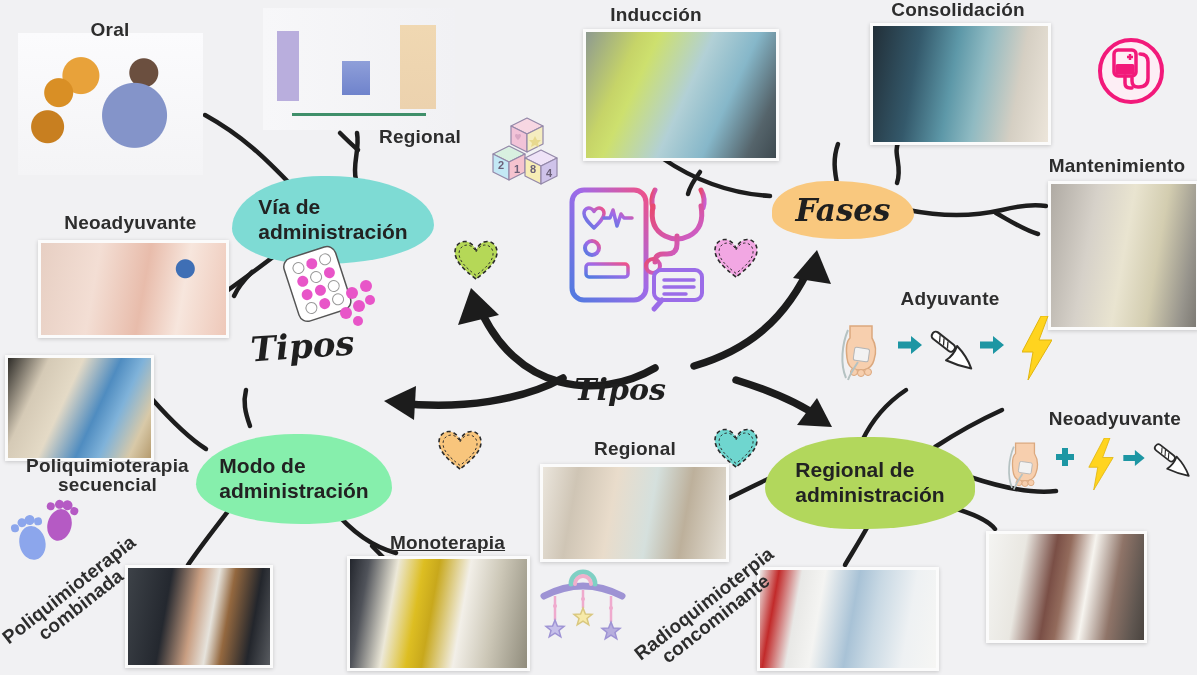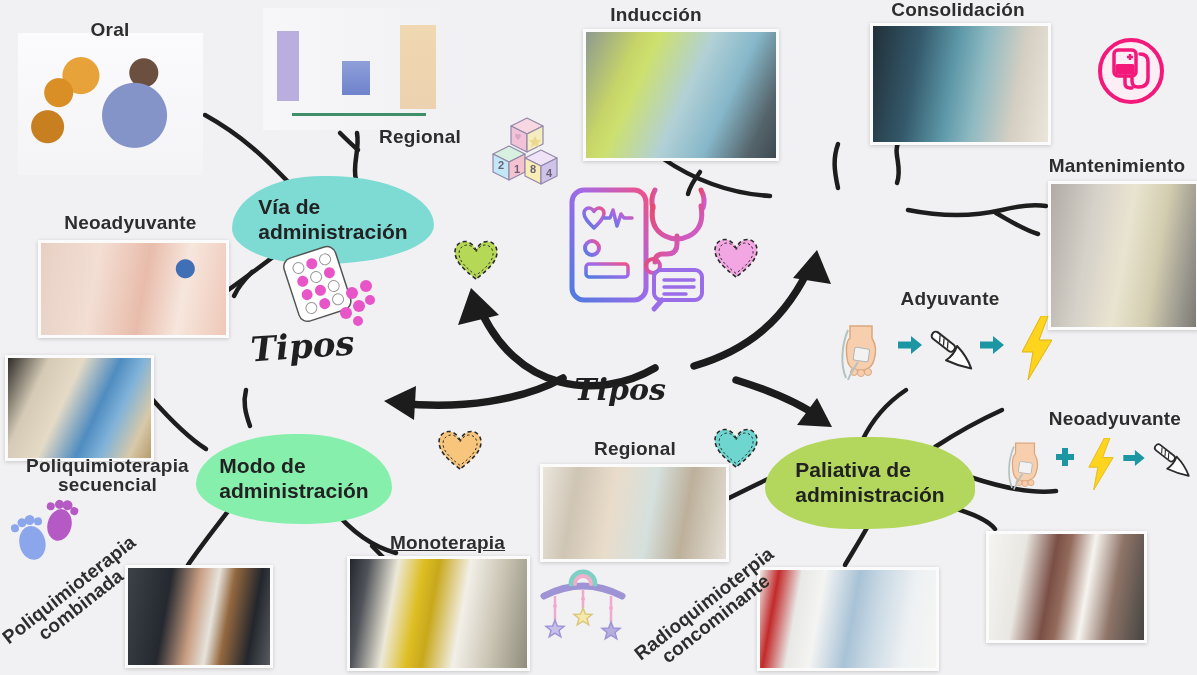--- a/index.html
+++ b/index.html
@@ -130,26 +130,29 @@
 secuencial</div>
   <div class="cap pre rot" style="left:-30px;top:578px;width:210px;">Poliquimioterapia
 combinada</div>
   <div class="cap pre rot" style="left:595px;top:592px;width:230px;">Radioquimioterpia
 concominante</div>
 
   <div class="blob via">
       <span class="t">Vía de
 administración</span>
     </div>
+  <div class="blob fases">
+      <span class="script fasesT">Fases</span>
+    </div>
   <div class="blob modo">
       <span class="t">Modo de
 administración</span>
     </div>
   <div class="blob finalidad">
-      <span class="t">Paliativa de
+      <span class="t">Regional de
 administración</span>
     </div>
 
   <div class="script tiposC">Tipos</div>
   <div class="script tiposL">Tipos</div>
 
   <svg class="ico" style="left:552px;top:176px;" width="165" height="138" viewBox="0 0 165 138">
     <defs>
       <linearGradient id="pg" x1="0" y1="1" x2="1" y2="0">
         <stop offset="0" stop-color="#4f7be0"></stop>

